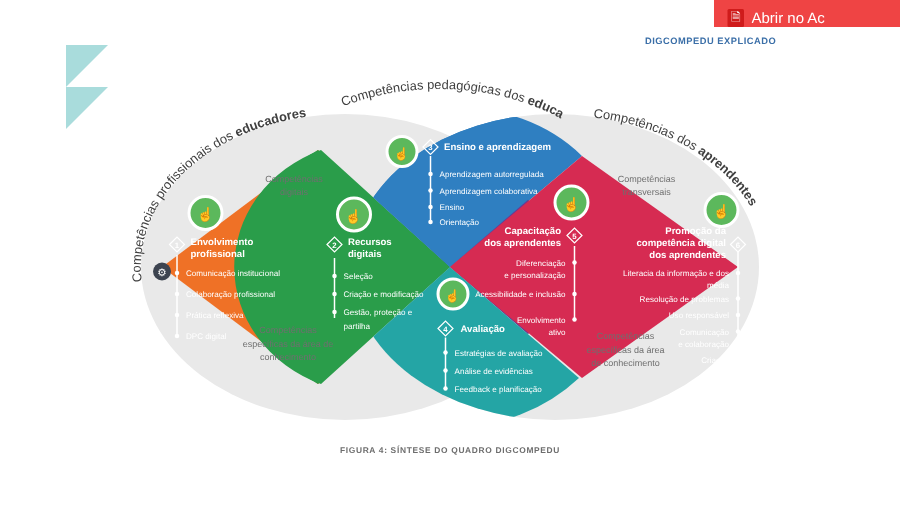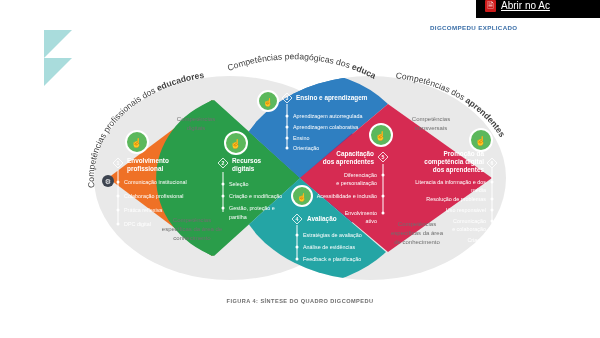--- a/index.html
+++ b/index.html
@@ -10,24 +10,24 @@
     font-family:"Liberation Sans", sans-serif;
     overflow:hidden;
     position:relative;
   }
   #root { position:absolute; inset:0; }
 
   
   .acrobat-btn{
     position:absolute; top:0; right:0;
     height:18px; width:124px;
-    background:#000000;
-    display:flex; align-items:flex-start;
+    background:#ef4444;
+    display:flex; align-items:flex-end;
     gap:5px; padding-left:9px;
-    color:#ffffff; font-size:10px;text-decoration:underline;
+    color:#ffffff; font-size:10px;
   }
   .pdf-ico{
     width:11px; height:12px; background:#cf1b1b;
     border-radius:1px; position:relative; flex:0 0 auto;
   }
   .pdf-ico::after{
     content:"\1F5CE"; position:absolute; inset:0;
     color:#fff; font-size:8px; line-height:12px; text-align:center;
   }
   .acrobat-label{ white-space:nowrap; overflow:hidden; }

